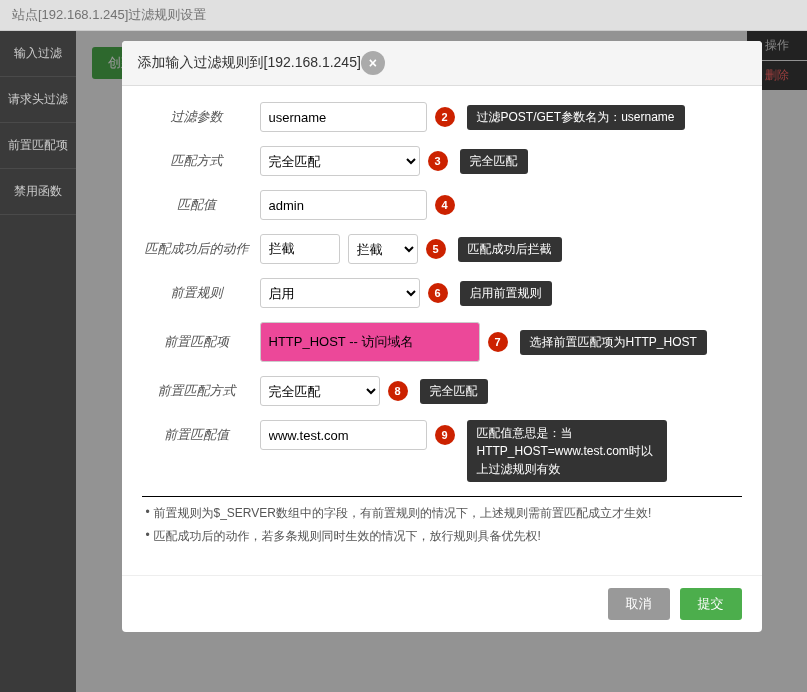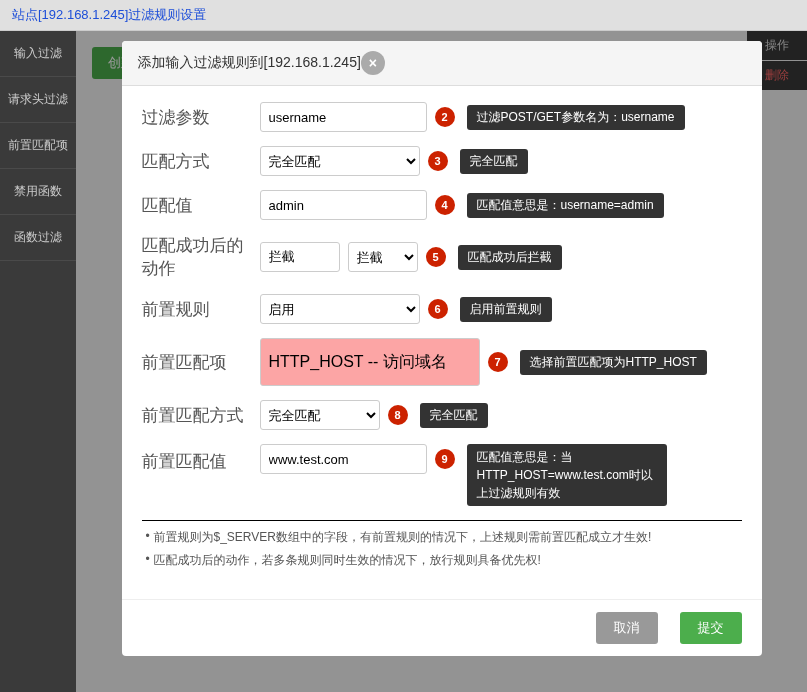--- a/index.html
+++ b/index.html
@@ -18,21 +18,21 @@
       height: 692px;
       background: #f0f0f0;
       display: flex;
       flex-direction: column;
     }
 
     .page-title-bar {
       background: #e0e0e0;
       padding: 6px 12px;
       font-size: 13px;
-      color: #1d4ed8;
+      color: #737373;
       border-bottom: 1px solid #ccc;
     }
 
     .content-area {
       display: flex;
       flex: 1;
     }
 
     
     .sidebar {
@@ -188,24 +188,25 @@
 
     .form-row {
       display: flex;
       align-items: center;
       margin-bottom: 14px;
       gap: 8px;
     }
 
     .form-label {
       width: 110px;
-      text-align: left;
+      text-align: center;
       color: #555;
-      font-size: 17px;
+      font-size: 13px;
       flex-shrink: 0;
+      font-style: italic;
     }
 
     .form-control {
       width: 167px;
       height: 30px;
       border: 1px solid #ccc;
       border-radius: 3px;
       padding: 0 8px;
       font-size: 13px;
       font-family: inherit;
@@ -252,21 +253,21 @@
 
     .note-item::before {
       content: "•";
       position: absolute;
       left: 0;
     }
 
     .modal-footer {
       display: flex;
       justify-content: flex-end;
-      gap: 22px;
+      gap: 10px;
       padding: 12px 20px;
       border-top: 1px solid #eee;
     }
 
     .btn-cancel {
       background: #999;
       color: white;
       border: none;
       padding: 7px 18px;
       border-radius: 3px;
@@ -281,27 +282,27 @@
       border: none;
       padding: 7px 18px;
       border-radius: 3px;
       cursor: pointer;
       font-size: 13px;
       font-family: inherit;
     }
 
     .form-control-long {
       width: 220px;
-      height: 48px;
+      height: 40px;
       border: 1px solid #ccc;
       border-radius: 3px;
       padding: 0 8px;
-      font-size: 16px;
-      font-family: inherit;
-      background: #fca5a5;
+      font-size: 13px;
+      font-family: inherit;
+      background: #ec4899;
     }
   </style>
 </head>
 <body>
 
 <div class="main-container">
 
   <div class="page-title-bar">
     <span>站点[192.168.1.245]过滤规则设置</span>
   </div>
@@ -313,23 +314,20 @@
         <span>输入过滤</span>
       </div>
       <div class="sidebar-item">
         <span>请求头过滤</span>
       </div>
       <div class="sidebar-item">
         <span>前置匹配项</span>
       </div>
       <div class="sidebar-item">
         <span>禁用函数</span>
-      </div>
-      <div class="sidebar-item">
-        <span>函数过滤</span>
       </div>
     </div>
 
     <div class="main-content">
 
       <div class="toolbar">
         <button class="btn-create">创建过滤规则</button>
         <span class="arrow-red">←</span>
         <span class="step-badge">1</span>
         <span class="tooltip-box">
@@ -375,23 +373,20 @@
               <span class="step-badge">3</span>
               <span class="tooltip-inline">
                 <span>完全匹配</span>
               </span>
             </div>
 
             <div class="form-row">
               <div class="form-label">匹配值</div>
               <input class="form-control" type="text" value="admin" style="">
               <span class="step-badge">4</span>
-              <span class="tooltip-inline">
-                <span>匹配值意思是：username=admin</span>
-              </span>
             </div>
 
             <div class="form-row">
               <div class="form-label">匹配成功后的动作</div>
               <input class="form-control" type="text" style="width: 80px;" value="拦截">
               <select class="form-select" style="width:70px;">
                 <option>拦截</option>
                 <option>放行</option>
                 <option>记录</option>
               </select>

